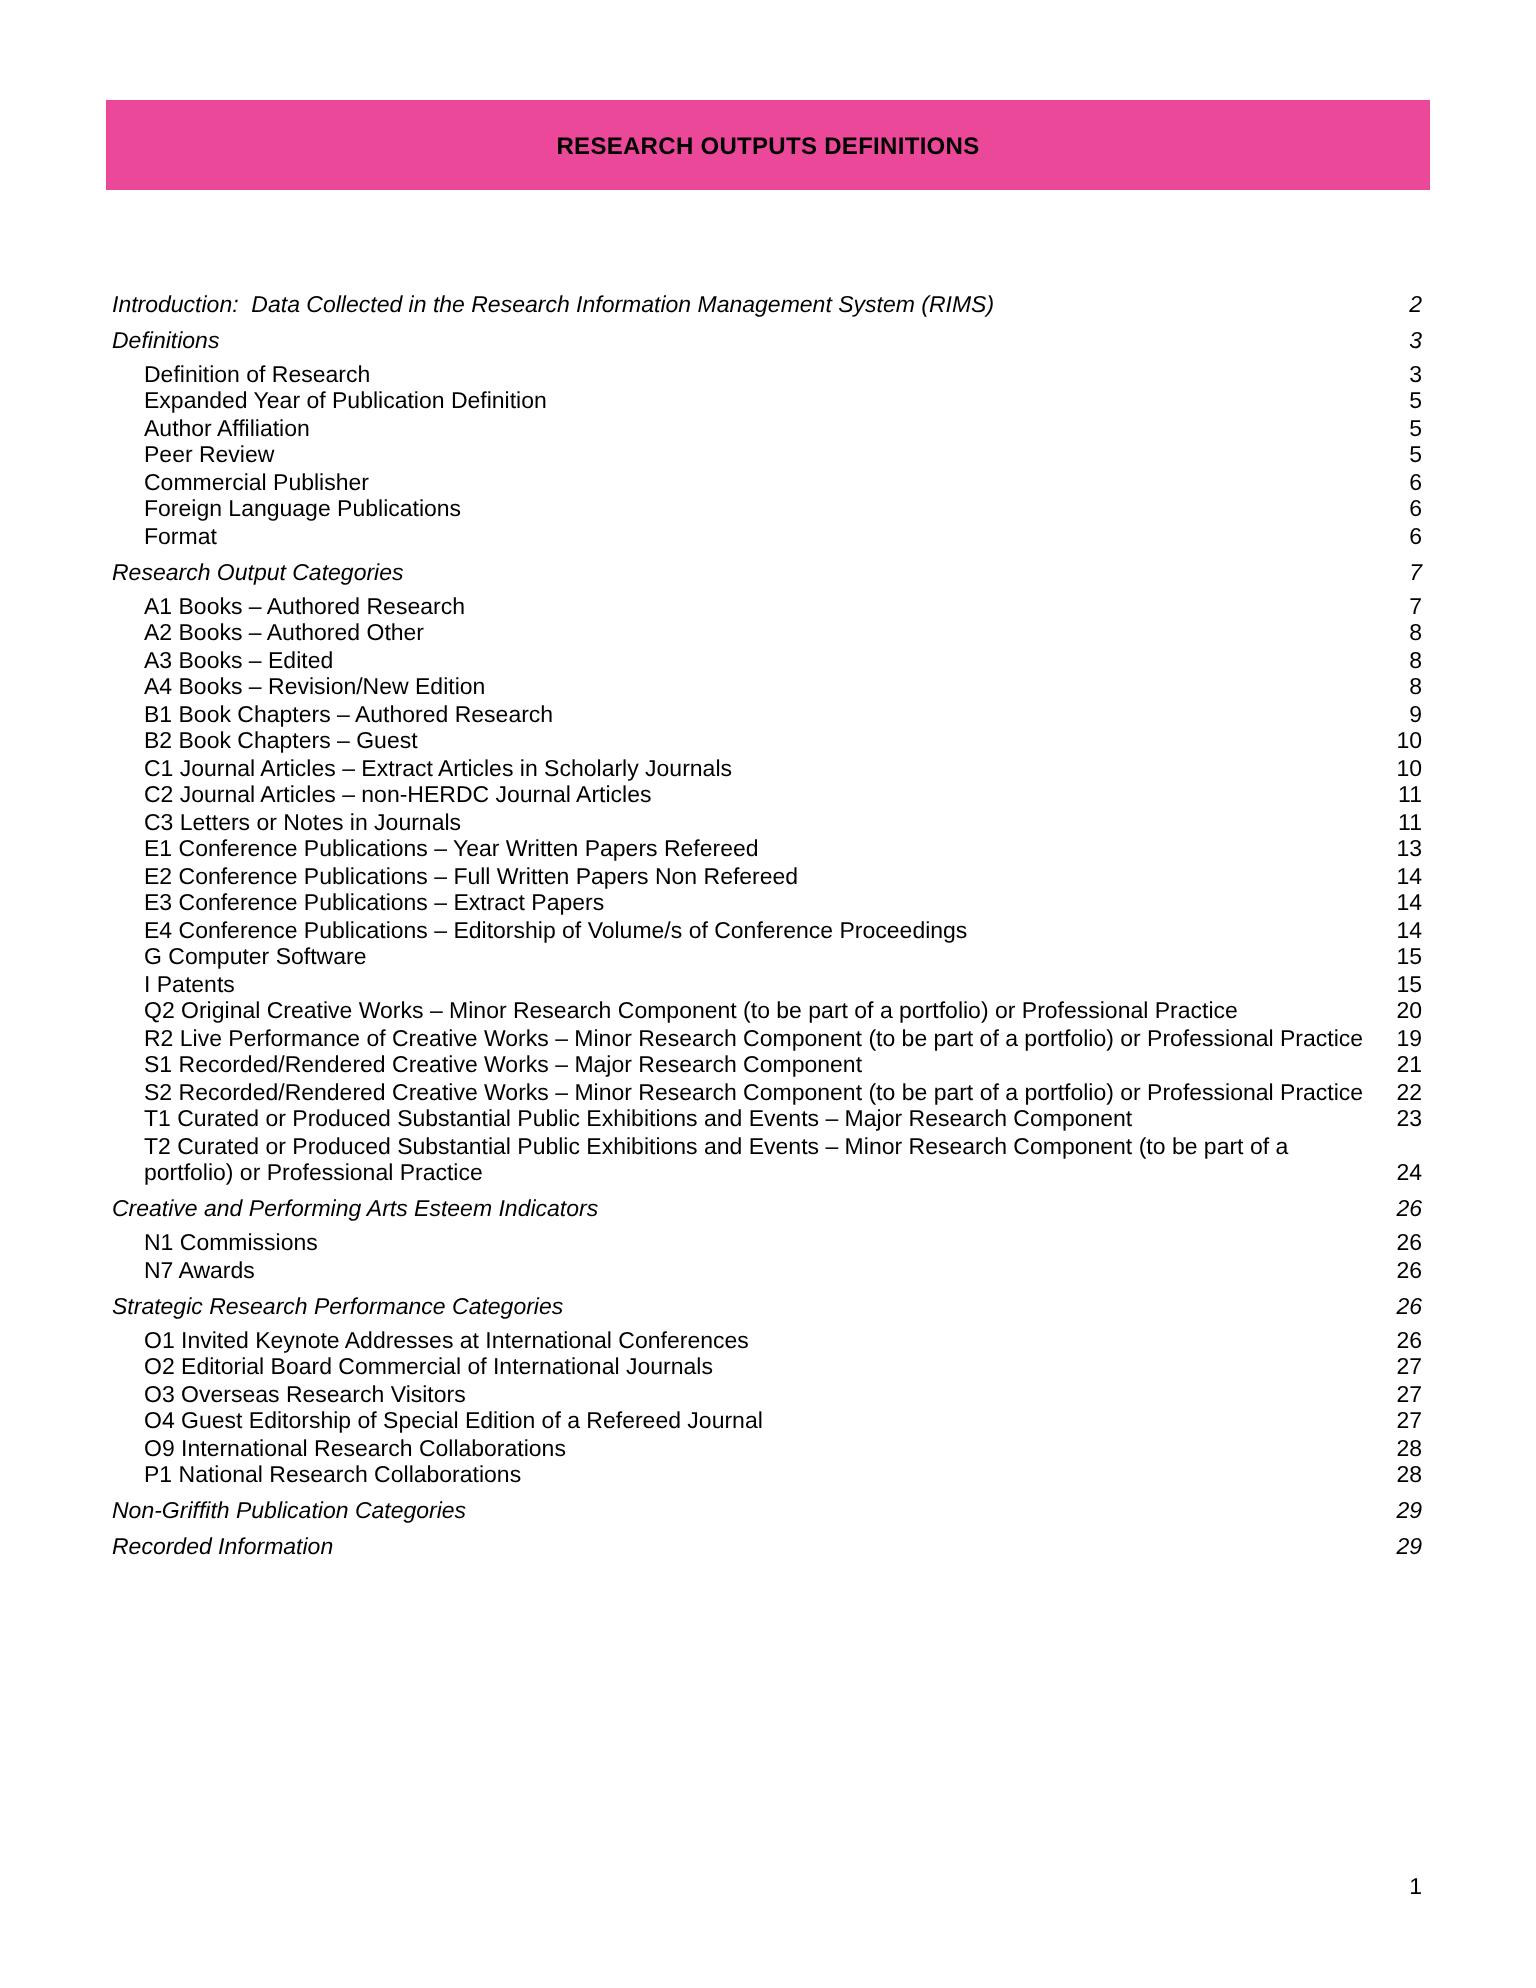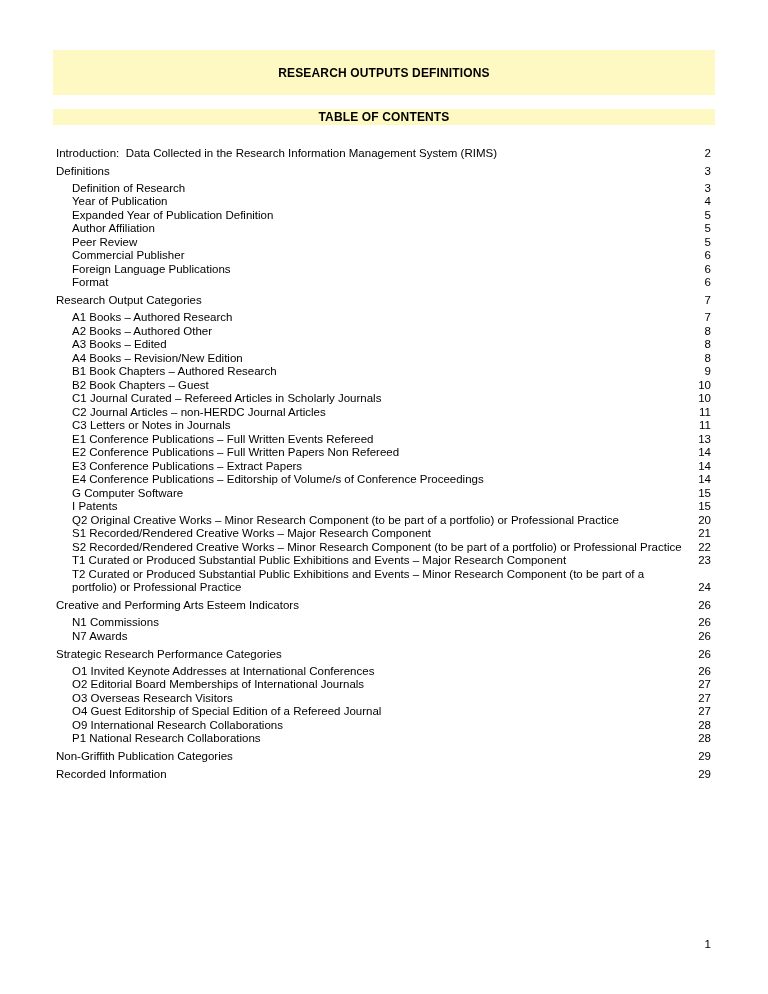--- a/index.html
+++ b/index.html
@@ -13,21 +13,21 @@
     position: relative;
     width: 768px;
     height: 994px;
     background: #ffffff;
     overflow: hidden;
   }
   .banner {
     position: absolute;
     left: 53px;
     width: 662px;
-    background: #fef9c3;
+    background: #ec4899;
     display: flex;
     align-items: center;
     justify-content: center;
     font-weight: bold;
     font-size: 12px;
     letter-spacing: 0.15px;
   }
   .title-banner {
     top: 50px;
     height: 45px;
@@ -43,20 +43,21 @@
     width: 655px;
     font-size: 11.5px;
     line-height: 13.5px;
   }
   .toc-row {
     position: relative;
   }
   .toc-row.level-0 {
     margin-top: 4.5px;
     margin-bottom: 3.5px;
+    font-style: italic;
   }
   .toc-row.level-1 {
     padding-left: 16px;
   }
   .toc-label {
     display: block;
     white-space: pre-wrap;
     margin-right: 22px;
   }
   .toc-page {
@@ -75,42 +76,35 @@
 </style>
 </head>
 <body>
 
 <div class="page">
 
   <div class="banner title-banner">
     <span>RESEARCH OUTPUTS DEFINITIONS</span>
   </div>
 
-  <div class="banner toc-banner">
-    <span>TABLE OF CONTENTS</span>
-  </div>
 
   <div class="toc" id="toc-list">
       <div class="toc-row level-0">
         <span class="toc-label">Introduction:  Data Collected in the Research Information Management System (RIMS)</span>
         <span class="toc-page">2</span>
       </div>
       <div class="toc-row level-0">
         <span class="toc-label">Definitions</span>
         <span class="toc-page">3</span>
       </div>
       <div class="toc-row level-1">
         <span class="toc-label">Definition of Research</span>
         <span class="toc-page">3</span>
       </div>
       <div class="toc-row level-1">
-        <span class="toc-label">Year of Publication</span>
-        <span class="toc-page">4</span>
-      </div>
-      <div class="toc-row level-1">
         <span class="toc-label">Expanded Year of Publication Definition</span>
         <span class="toc-page">5</span>
       </div>
       <div class="toc-row level-1">
         <span class="toc-label">Author Affiliation</span>
         <span class="toc-page">5</span>
       </div>
       <div class="toc-row level-1">
         <span class="toc-label">Peer Review</span>
         <span class="toc-page">5</span>
@@ -149,33 +143,33 @@
       </div>
       <div class="toc-row level-1">
         <span class="toc-label">B1 Book Chapters – Authored Research</span>
         <span class="toc-page">9</span>
       </div>
       <div class="toc-row level-1">
         <span class="toc-label">B2 Book Chapters – Guest</span>
         <span class="toc-page">10</span>
       </div>
       <div class="toc-row level-1">
-        <span class="toc-label">C1 Journal Curated – Refereed Articles in Scholarly Journals</span>
+        <span class="toc-label">C1 Journal Articles – Extract Articles in Scholarly Journals</span>
         <span class="toc-page">10</span>
       </div>
       <div class="toc-row level-1">
         <span class="toc-label">C2 Journal Articles – non-HERDC Journal Articles</span>
         <span class="toc-page">11</span>
       </div>
       <div class="toc-row level-1">
         <span class="toc-label">C3 Letters or Notes in Journals</span>
         <span class="toc-page">11</span>
       </div>
       <div class="toc-row level-1">
-        <span class="toc-label">E1 Conference Publications – Full Written Events Refereed</span>
+        <span class="toc-label">E1 Conference Publications – Year Written Papers Refereed</span>
         <span class="toc-page">13</span>
       </div>
       <div class="toc-row level-1">
         <span class="toc-label">E2 Conference Publications – Full Written Papers Non Refereed</span>
         <span class="toc-page">14</span>
       </div>
       <div class="toc-row level-1">
         <span class="toc-label">E3 Conference Publications – Extract Papers</span>
         <span class="toc-page">14</span>
       </div>
@@ -189,20 +183,24 @@
       </div>
       <div class="toc-row level-1">
         <span class="toc-label">I Patents</span>
         <span class="toc-page">15</span>
       </div>
       <div class="toc-row level-1">
         <span class="toc-label">Q2 Original Creative Works – Minor Research Component (to be part of a portfolio) or Professional Practice</span>
         <span class="toc-page">20</span>
       </div>
       <div class="toc-row level-1">
+        <span class="toc-label">R2 Live Performance of Creative Works – Minor Research Component (to be part of a portfolio) or Professional Practice</span>
+        <span class="toc-page">19</span>
+      </div>
+      <div class="toc-row level-1">
         <span class="toc-label">S1 Recorded/Rendered Creative Works – Major Research Component</span>
         <span class="toc-page">21</span>
       </div>
       <div class="toc-row level-1">
         <span class="toc-label">S2 Recorded/Rendered Creative Works – Minor Research Component (to be part of a portfolio) or Professional Practice</span>
         <span class="toc-page">22</span>
       </div>
       <div class="toc-row level-1">
         <span class="toc-label">T1 Curated or Produced Substantial Public Exhibitions and Events – Major Research Component</span>
         <span class="toc-page">23</span>
@@ -225,21 +223,21 @@
       </div>
       <div class="toc-row level-0">
         <span class="toc-label">Strategic Research Performance Categories</span>
         <span class="toc-page">26</span>
       </div>
       <div class="toc-row level-1">
         <span class="toc-label">O1 Invited Keynote Addresses at International Conferences</span>
         <span class="toc-page">26</span>
       </div>
       <div class="toc-row level-1">
-        <span class="toc-label">O2 Editorial Board Memberships of International Journals</span>
+        <span class="toc-label">O2 Editorial Board Commercial of International Journals</span>
         <span class="toc-page">27</span>
       </div>
       <div class="toc-row level-1">
         <span class="toc-label">O3 Overseas Research Visitors</span>
         <span class="toc-page">27</span>
       </div>
       <div class="toc-row level-1">
         <span class="toc-label">O4 Guest Editorship of Special Edition of a Refereed Journal</span>
         <span class="toc-page">27</span>
       </div>

